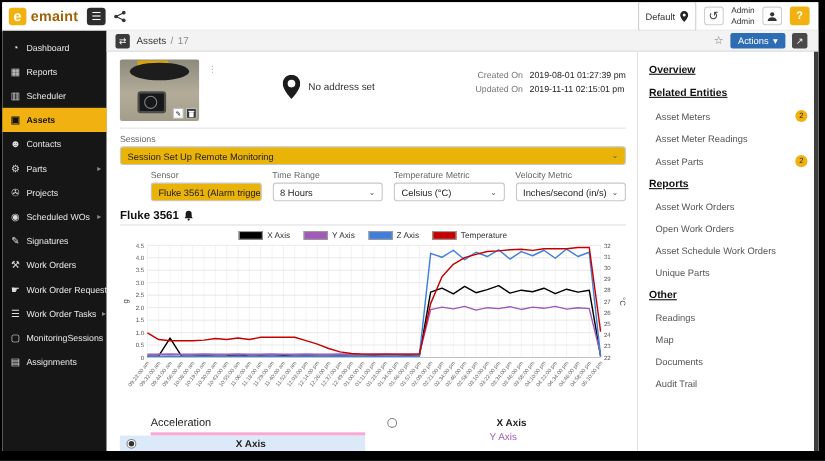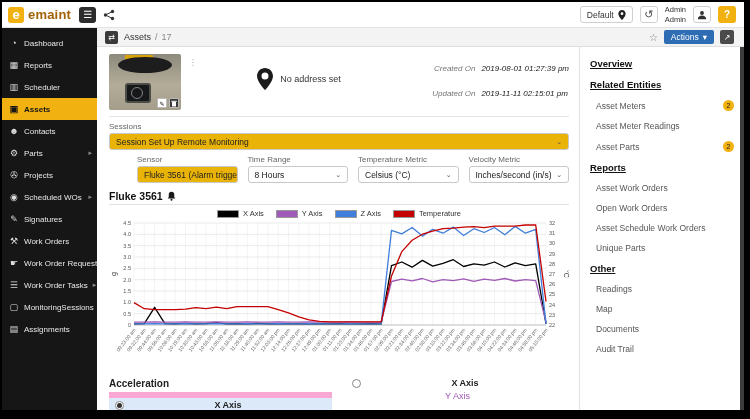--- a/index.html
+++ b/index.html
@@ -8,21 +8,21 @@
   .app { position:absolute; left:2px; top:2px; width:742px; height:408px; background:#fff; overflow:hidden; display:flex; flex-direction:column; }
 
   
   .topbar { height:26px; background:#fff; border-bottom:1px solid #e3e3e3; display:flex; align-items:center; padding:0 8px 0 6px; flex:0 0 26px; }
   .logo-wrap { display:flex; align-items:center; gap:4px; }
   .logo-mark { width:16px; height:16px; background:#F1B211; border-radius:3px; color:#fff; font-weight:bold; font-size:13px; display:flex; align-items:center; justify-content:center; line-height:1; }
   .logo-text { font-weight:bold; font-size:13px; color:#a16207; letter-spacing:.2px; }
   .menu-btn { width:17px; height:16px; background:#2d2d2d; border-radius:3px; color:#fff; font-size:10px; display:flex; align-items:center; justify-content:center; margin-left:8px; cursor:pointer; }
   .share-btn { margin-left:7px; display:flex; align-items:center; cursor:pointer; }
   .topbar-right { margin-left:auto; display:flex; align-items:center; gap:7px; }
-  .env-pill { border:1px solid #cfcfcf; border-radius:3px; height:17px; display:flex; align-items:center; gap:4px; padding:0 6px; font-size:8.5px; color:#333; cursor:pointer; }
+  .env-pill { border:1px solid #cfcfcf; border-radius:3px; height:28px; display:flex; align-items:center; gap:4px; padding:0 6px; font-size:8.5px; color:#333; cursor:pointer; }
   .hist-btn { border:1px solid #cfcfcf; border-radius:3px; width:18px; height:17px; display:flex; align-items:center; justify-content:center; font-size:11px; color:#444; cursor:pointer; }
   .user-name { font-size:7.5px; color:#333; text-align:right; line-height:1.25; }
   .user-btn { border:1px solid #cfcfcf; border-radius:3px; width:18px; height:17px; display:flex; align-items:center; justify-content:center; cursor:pointer; }
   .help-btn { width:18px; height:17px; background:#F1B211; border-radius:3px; color:#fff; font-weight:bold; font-size:10px; display:flex; align-items:center; justify-content:center; cursor:pointer; }
 
   
   .body-row { display:flex; flex:1; min-height:0; }
   .sidebar { width:95px; background:#161616; flex:0 0 95px; padding-top:4px; }
   .side-item { height:22px; display:flex; align-items:center; gap:5px; padding:0 5px 0 7px; color:#e8e8e8; font-size:8px; cursor:pointer; white-space:nowrap; }
   .side-item .s-icon { width:10px; font-size:9px; color:#ddd; text-align:center; flex:0 0 10px; }
@@ -51,21 +51,21 @@
   .photo-cap { position:absolute; top:3px; left:9px; right:9px; height:16px; background:#1d1d1d; border-radius:50%; }
   .photo-label { position:absolute; top:1px; left:16px; width:28px; height:6px; background:#d6a40a; border-radius:1px; }
   .photo-screen { position:absolute; bottom:7px; left:16px; width:26px; height:20px; background:#16181a; border:2px solid #4c4c48; border-radius:3px; }
   .photo-dial { position:absolute; bottom:11px; left:22px; width:12px; height:12px; border:1px solid #7f8487; border-radius:50%; }
   .photo-btns { position:absolute; right:2px; bottom:2px; display:flex; gap:2px; }
   .mini-btn { width:10px; height:10px; background:#fff; border:1px solid #bbb; border-radius:1px; font-size:6px; display:flex; align-items:center; justify-content:center; color:#222; cursor:pointer; }
   .mini-btn.dark { background:#3a3a3a; color:#fff; }
   .dots { color:#9a9a9a; font-size:8px; margin:4px 0 0 8px; cursor:pointer; }
   .addr { flex:1; display:flex; align-items:center; justify-content:center; gap:7px; padding-top:14px; }
   .addr-text { font-size:9px; color:#333; }
-  .dates { flex:0 0 168px; display:grid; grid-template-columns:auto auto; gap:16px 6px; justify-content:end; padding-top:10px;font-style:italic; }
+  .dates { flex:0 0 168px; display:grid; grid-template-columns:auto auto; gap:4px 6px; justify-content:end; padding-top:10px; }
   .date-label { font-size:8px; color:#777; text-align:right; }
   .date-value { font-size:8px; color:#222; }
 
   
   .fld-label { font-size:8px; color:#666; margin:5px 0 2px 0; }
   .select { height:17px; border:1px solid #c8c8c8; border-radius:3px; background:#fff; display:flex; align-items:center; font-size:8.5px; color:#222; padding:0 6px; cursor:pointer; }
   .select.gray { background:#eab308; }
   .select .caret { margin-left:auto; color:#555; font-size:7px; }
   .filter-row { display:flex; gap:10px;margin-left:28px; }
   .filter-col { flex:1; min-width:0; }
@@ -75,21 +75,21 @@
   .chart-head { margin-top:7px; border-bottom:1px solid #e0e0e0; padding-bottom:2px; display:flex; align-items:center; gap:4px; }
   .chart-title { font-size:10.5px; font-weight:bold; color:#111; }
   .legend { display:flex; justify-content:center; gap:12px; margin-top:4px; }
   .legend-item { display:flex; align-items:center; gap:4px; }
   .legend-swatch { width:22px; height:8px; border:1px solid #999; }
   .legend-label { font-size:7.5px; color:#333; }
 
   
   .bottom-row { display:flex; gap:14px; margin-top:2px; }
   .bottom-col { flex:1; }
-  .bottom-title { font-size:10px; font-weight:bold; color:#222; border-bottom:6px solid #f9a8d4; padding:2px 0 3px 0; }
+  .bottom-title { font-size:10px; font-weight:normal; color:#222; border-bottom:3px solid #f9a8d4; padding:2px 0 3px 0;margin-left:28px; }
   .axis-rows { padding-top:2px; }
   .axis-rows.sel { background:#dce9f8; }
   .axis-row1 { display:flex; align-items:center; }
   .radio { width:9px; height:9px; border:1px solid #888; border-radius:50%; margin-left:6px; background:#fff; display:flex; align-items:center; justify-content:center; cursor:pointer; flex:0 0 9px; }
   .radio .dot { width:5px; height:5px; border-radius:50%; background:#333; display:none; }
   .radio.on .dot { display:block; }
   .axis-name { flex:1; text-align:center; font-size:9px; font-weight:bold; color:#222; cursor:pointer; }
   .axis-name2 { text-align:center; font-size:9px; color:#a05ab8; padding:3px 0; cursor:pointer; }
 
   

